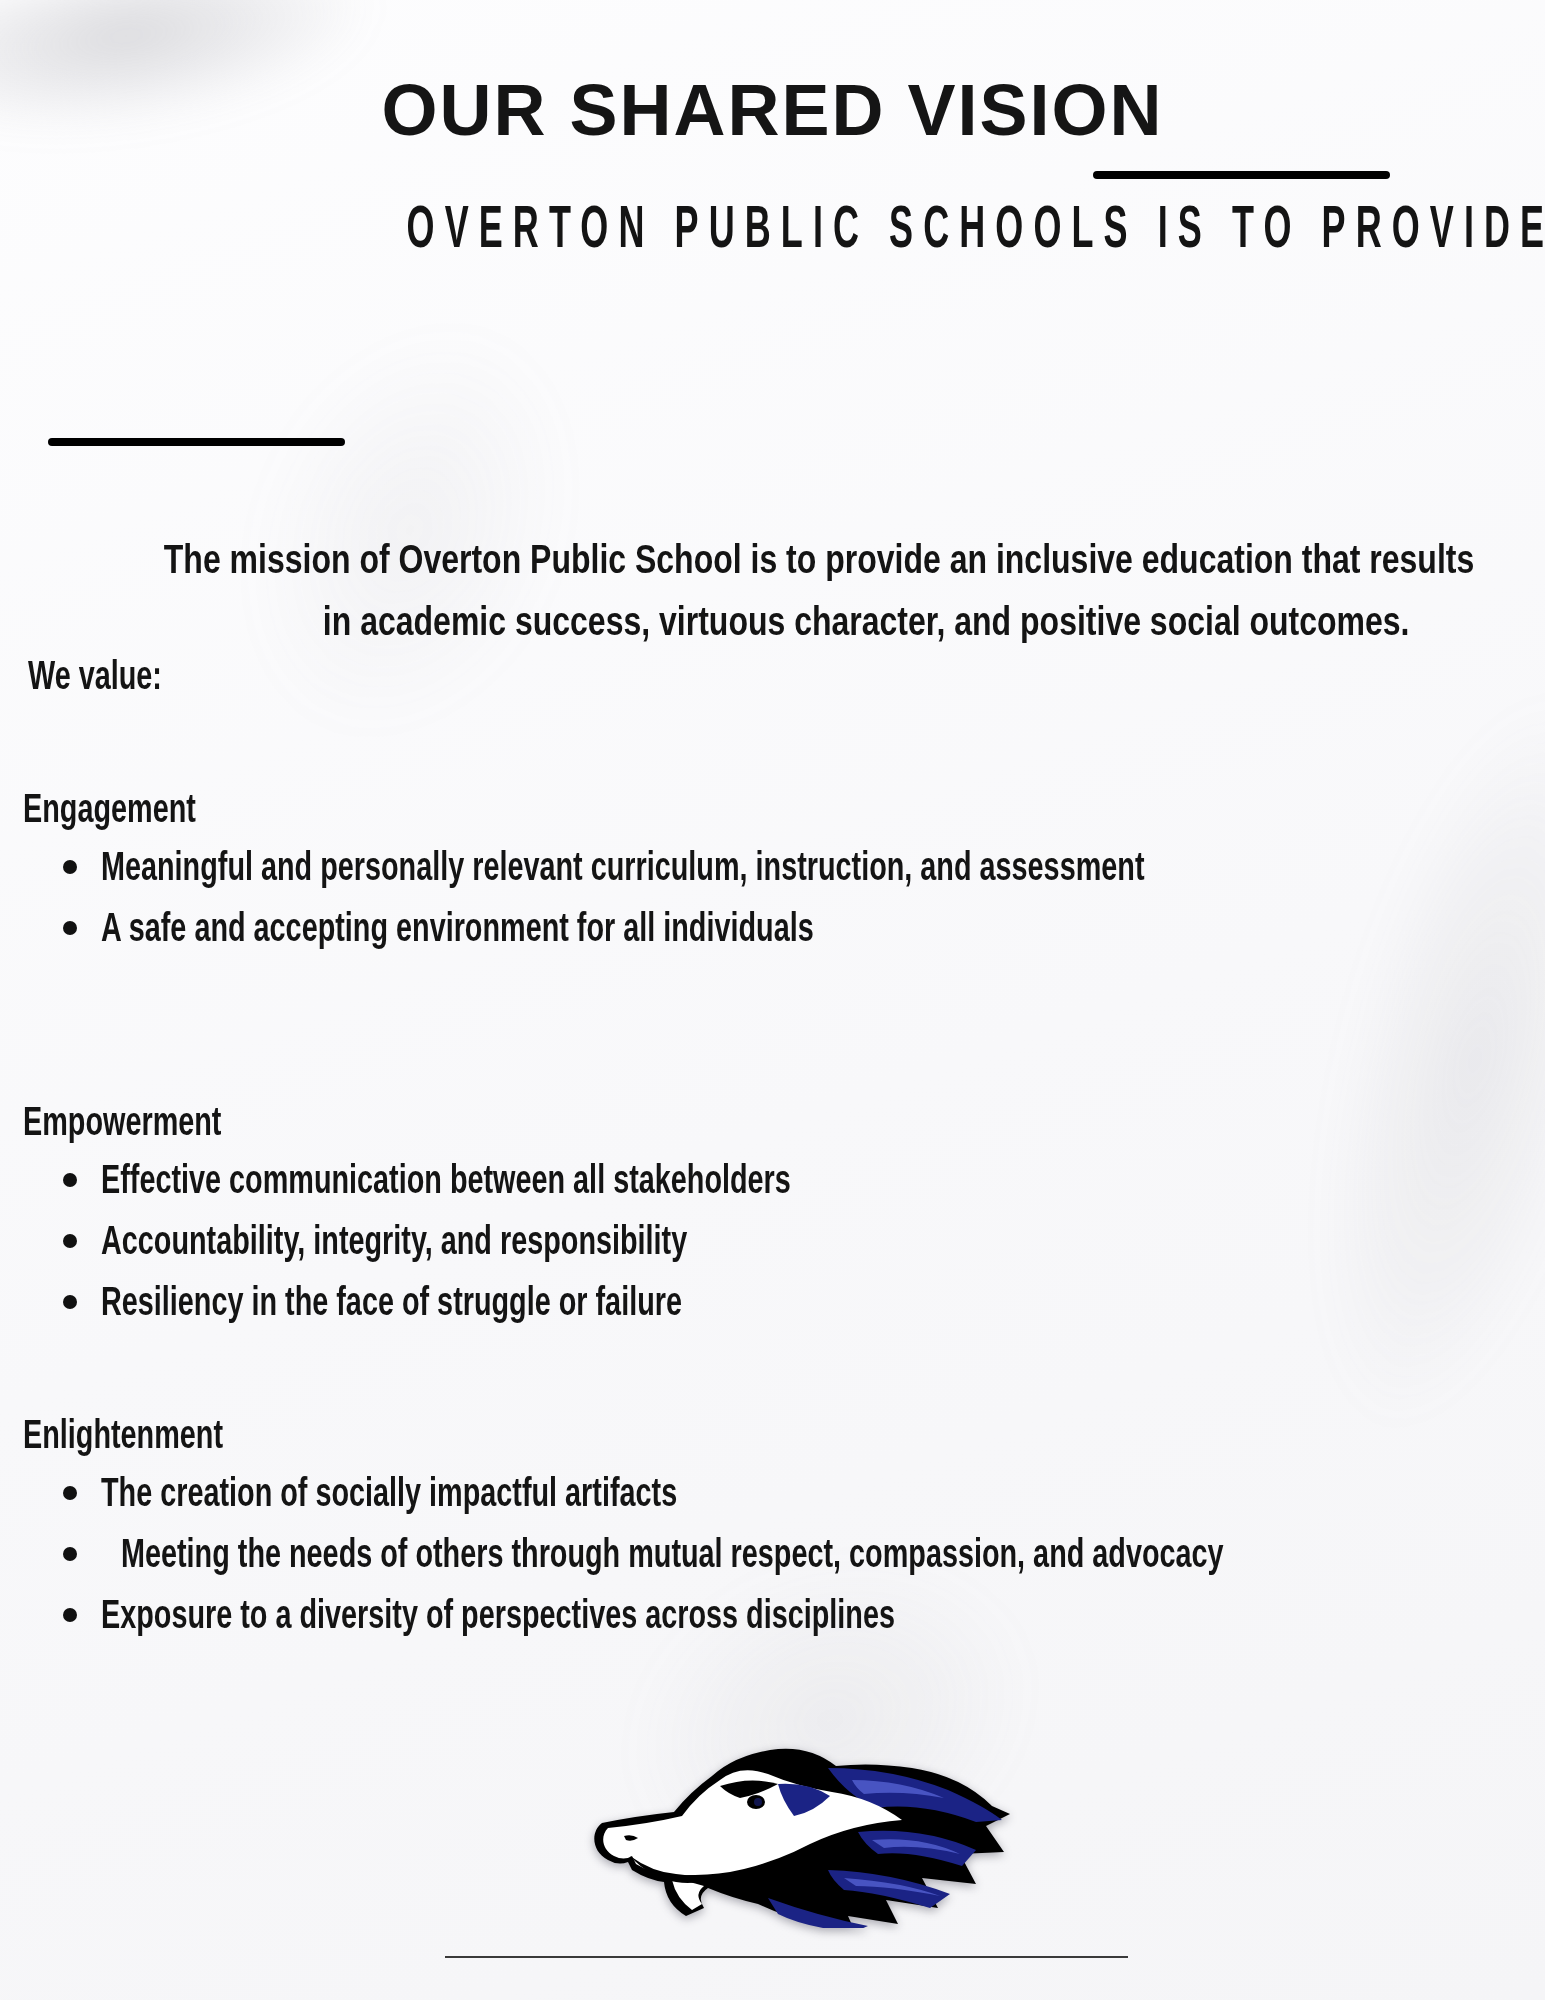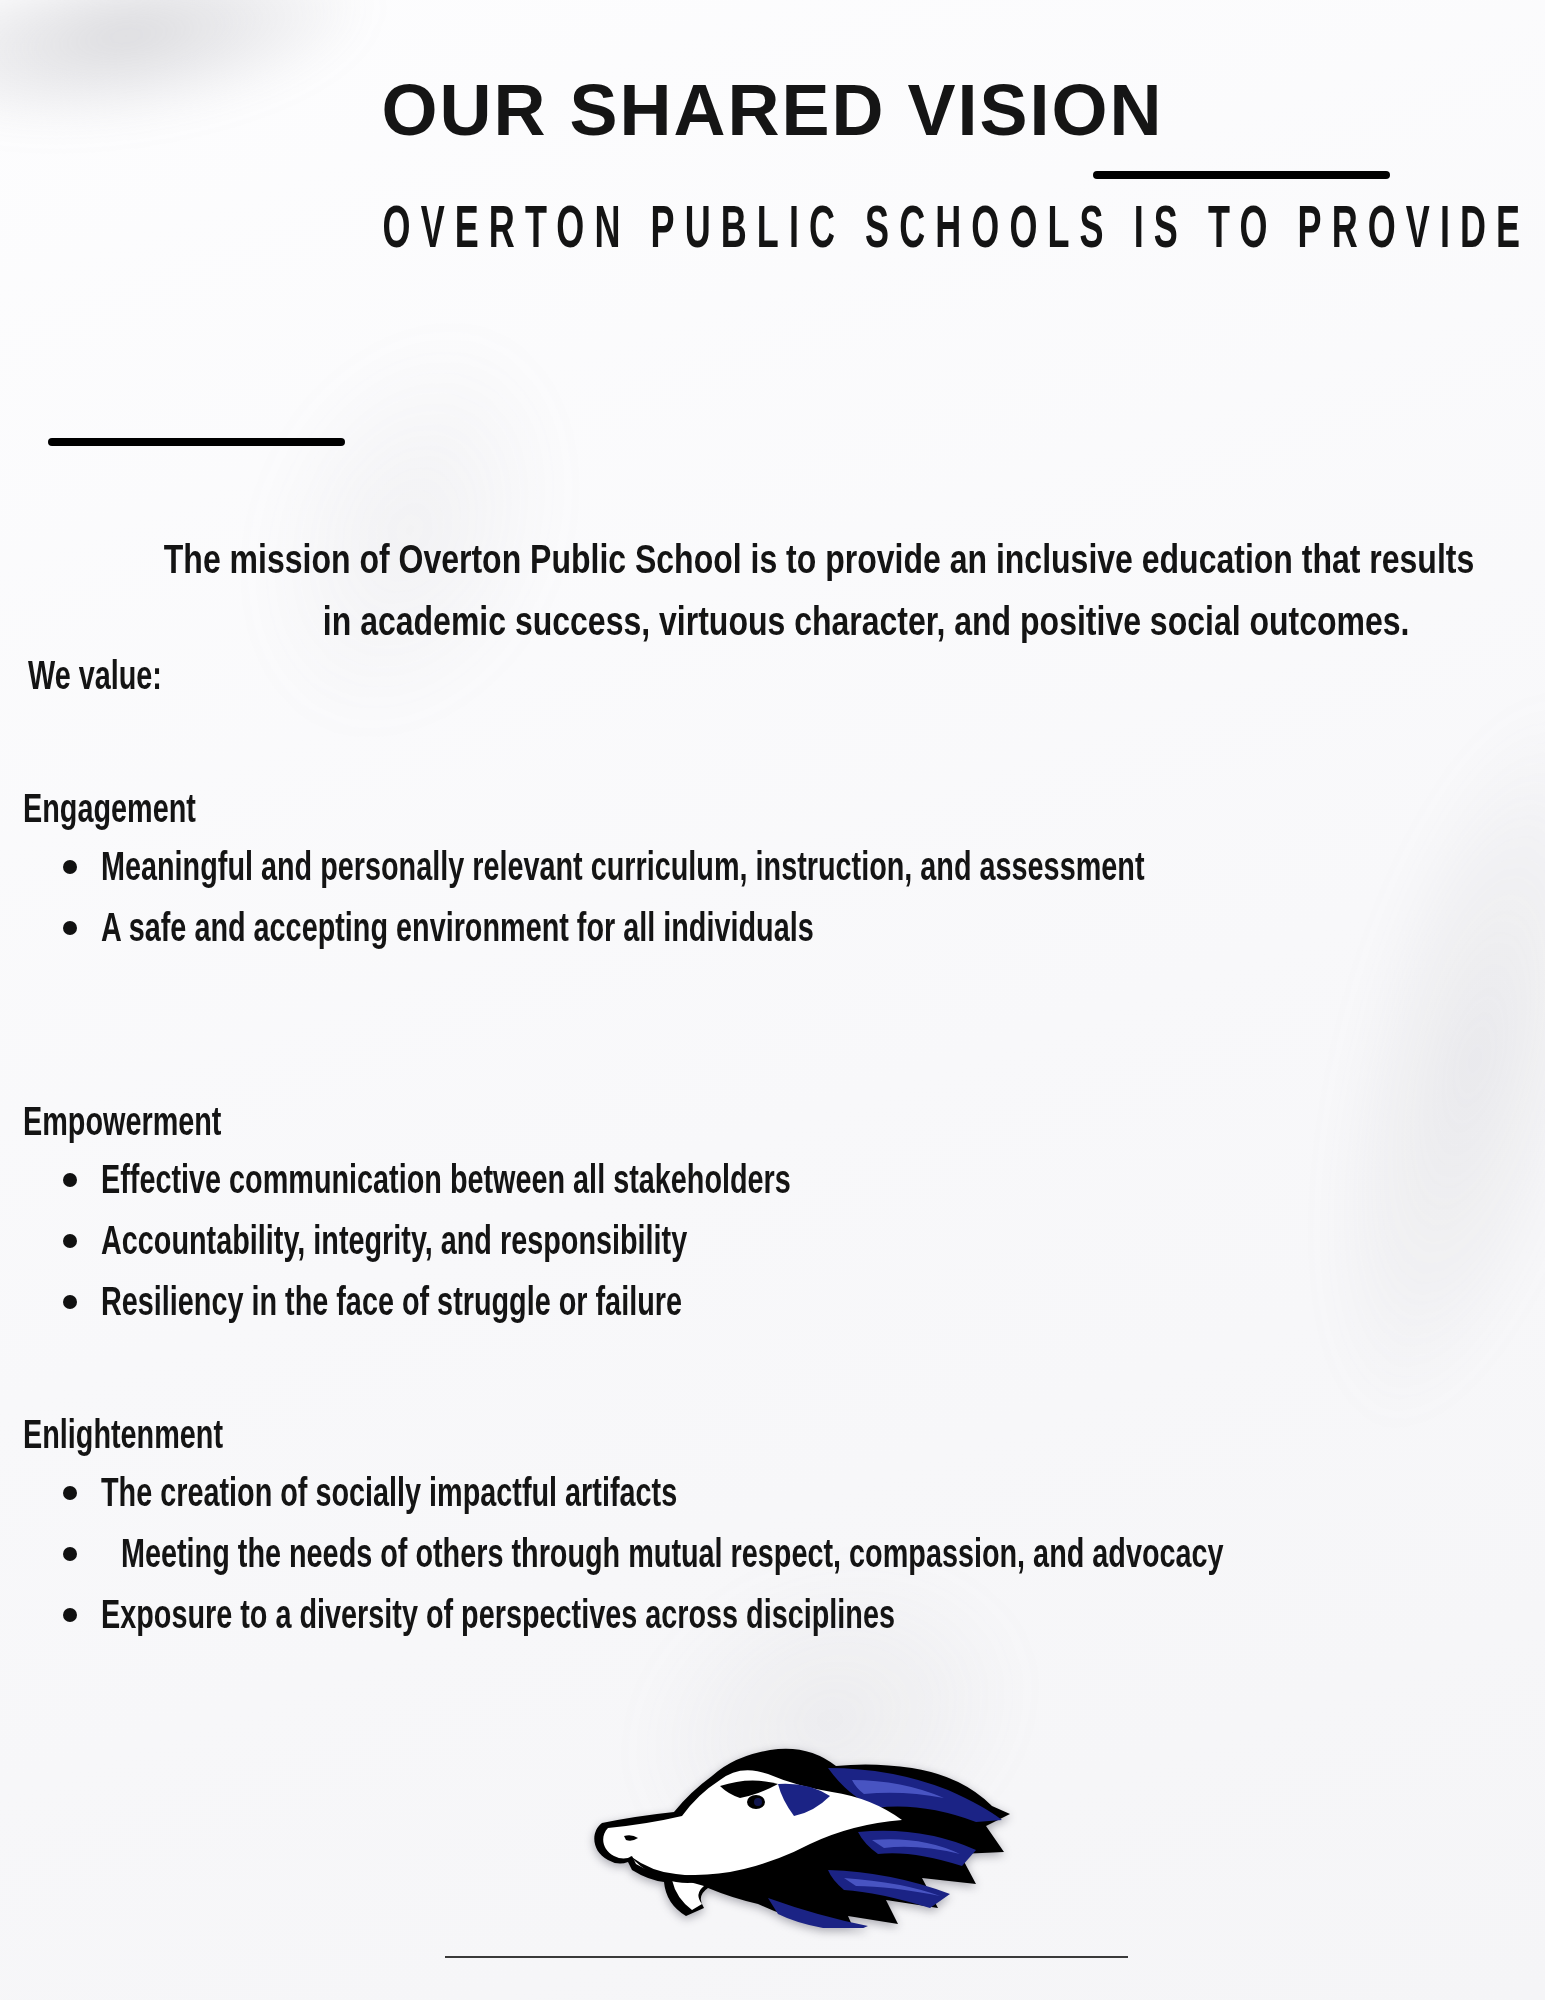--- a/index.html
+++ b/index.html
@@ -32,21 +32,21 @@
     position:absolute;top:74px;left:0;width:100%;
     text-align:center;font-size:72px;font-weight:600;
     letter-spacing:2px;line-height:1;color:#151515;
   }
   .rule{position:absolute;height:8px;background:#000;border-radius:4px;}
   .rule-right{left:1093px;top:171px;width:297px;}
   .rule-left{left:48px;top:438px;width:297px;}
   .thin-rule{position:absolute;left:445px;top:1956px;width:683px;height:2px;background:#3a3a3a;}
 
   .subtitle{position:absolute;top:184px;left:0;width:100%;}
-  .subtitle .line{height:86px;line-height:86px;text-align:left;white-space:nowrap;}
+  .subtitle .line{height:86px;line-height:86px;text-align:left;white-space:nowrap;margin-left:24px;}
   .cond-sub{
     display:inline-block;white-space:nowrap;
     font-size:60px;font-weight:700;letter-spacing:0.28em;
     transform:scaleX(0.60);
   }
 
   .mission{position:absolute;top:528px;left:0;width:100%;text-align:right;}
   .mission .line{height:62px;line-height:62px;white-space:nowrap;}
   .cond-wide{
     display:inline-block;white-space:nowrap;

